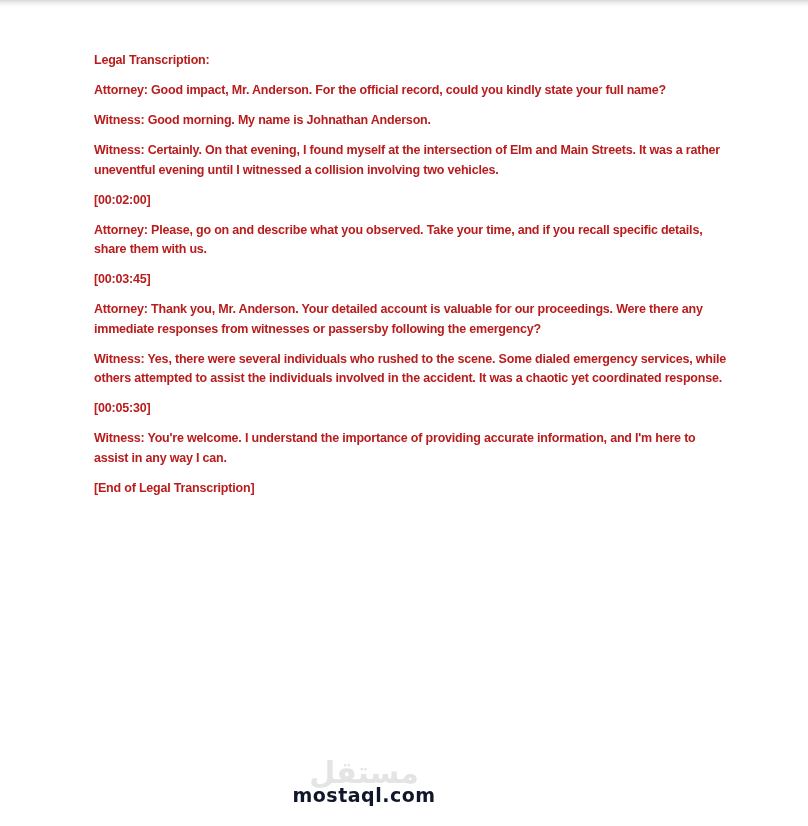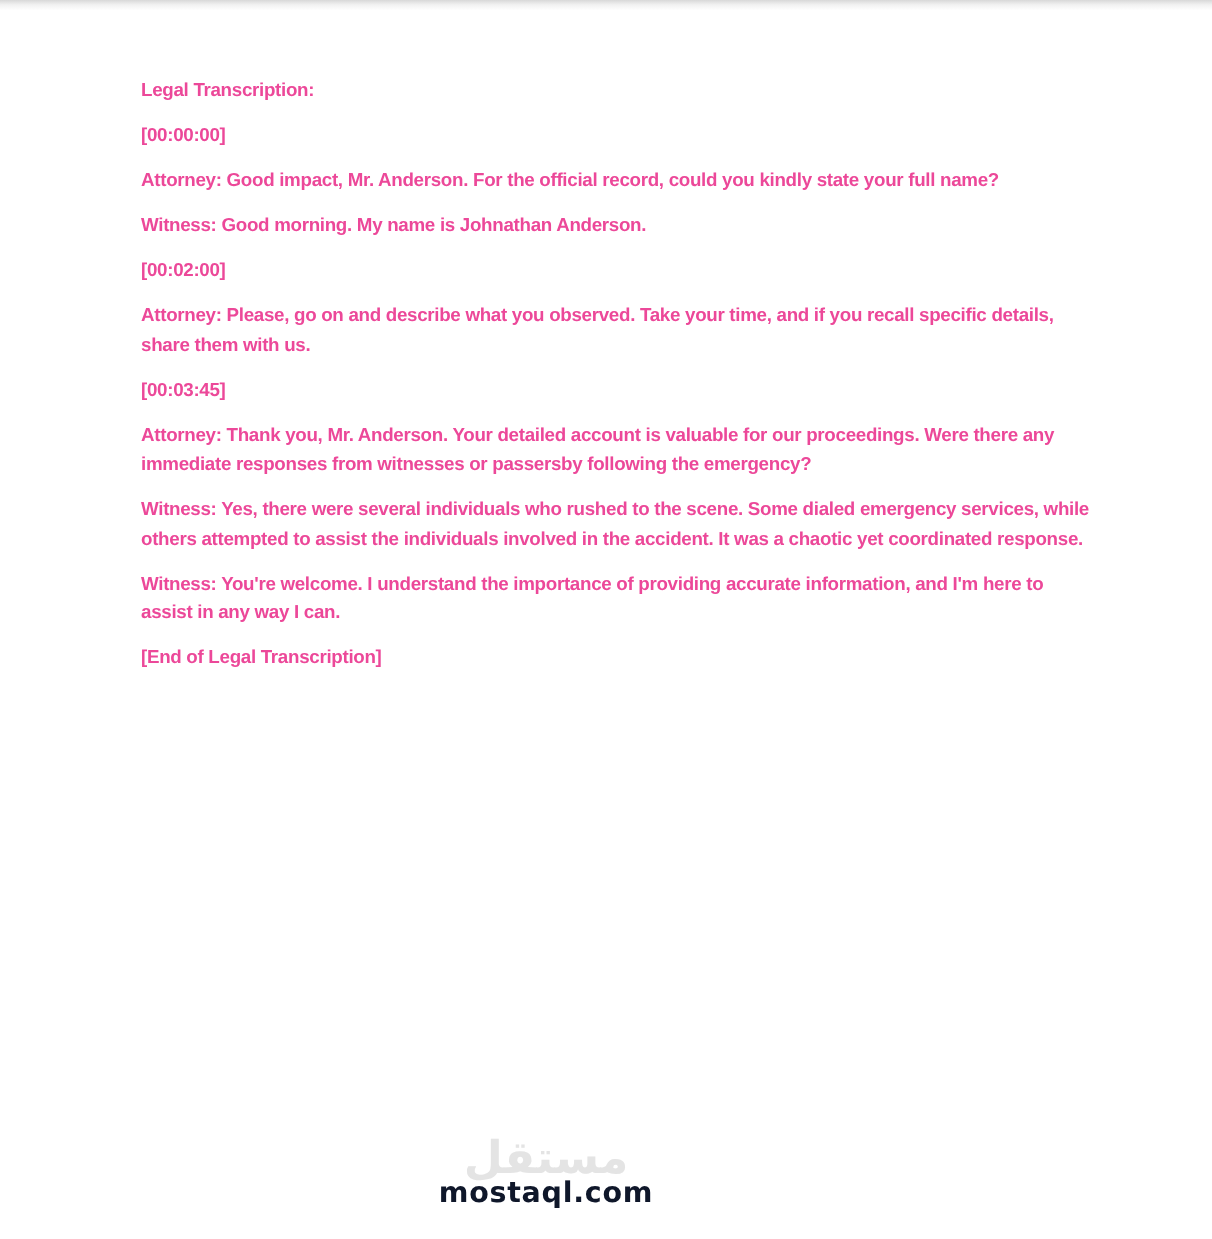--- a/index.html
+++ b/index.html
@@ -27,21 +27,21 @@
     top: 51px;
     left: 94px;
     width: 632px;
   }
   .doc p {
     margin: 0 0 10.5px 0;
     font-size: 12.5px;
     font-weight: 700;
     letter-spacing: -0.2px;
     line-height: 19.5px;
-    color: #ec4899;
+    color: #b91c1c;
   }
   .watermark {
     position: absolute;
     top: 758px;
     left: 0;
     width: 728px;
     text-align: center;
     user-select: none;
   }
   .watermark .logo {
@@ -63,28 +63,29 @@
 </style>
 </head>
 <body>
 
 <div>
 
   <div class="top-shade"></div>
 
   <div class="doc">
     <p>Legal Transcription:</p>
-    <p>[00:00:00]</p>
     <p>Attorney: Good impact, Mr. Anderson. For the official record, could you kindly state your full name?</p>
     <p>Witness: Good morning. My name is Johnathan Anderson.</p>
+    <p>Witness: Certainly. On that evening, I found myself at the intersection of Elm and Main Streets. It was a rather uneventful evening until I witnessed a collision involving two vehicles.</p>
     <p>[00:02:00]</p>
     <p>Attorney: Please, go on and describe what you observed. Take your time, and if you recall specific details, share them with us.</p>
     <p>[00:03:45]</p>
     <p>Attorney: Thank you, Mr. Anderson. Your detailed account is valuable for our proceedings. Were there any immediate responses from witnesses or passersby following the emergency?</p>
     <p>Witness: Yes, there were several individuals who rushed to the scene. Some dialed emergency services, while others attempted to assist the individuals involved in the accident. It was a chaotic yet coordinated response.</p>
+    <p>[00:05:30]</p>
     <p>Witness: You're welcome. I understand the importance of providing accurate information, and I'm here to assist in any way I can.</p>
     <p>[End of Legal Transcription]</p>
   </div>
 
   <div class="watermark">
     <div class="logo">مستقل</div>
     <div class="site">mostaql.com</div>
   </div>
 
 </div>

